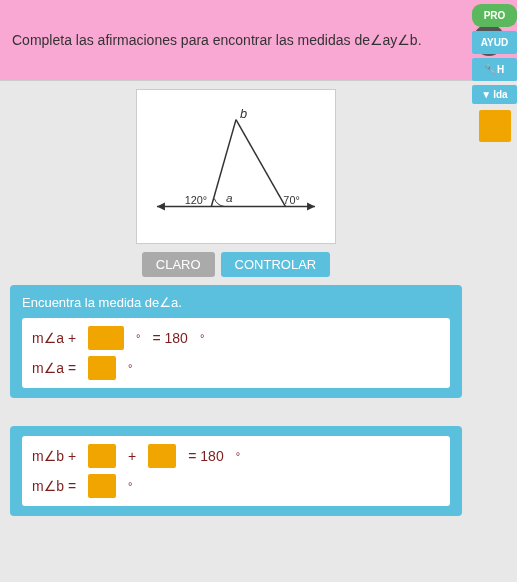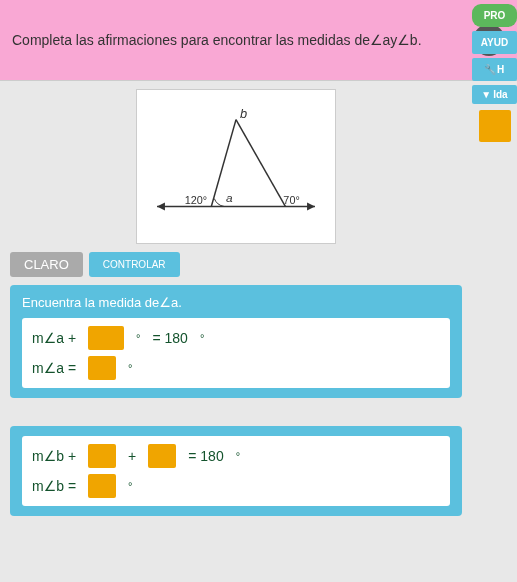--- a/index.html
+++ b/index.html
@@ -103,41 +103,41 @@
       background: white;
       border: 1px solid #ccc;
       width: 200px;
       height: 155px;
       position: relative;
     }
 
     
     .buttons-row {
       display: flex;
-      justify-content: flex-start;
+      justify-content: center;
       gap: 6px;
       margin-bottom: 8px;
     }
     .btn-claro {
       background: #aaa;
       color: white;
       border: none;
       padding: 5px 14px;
       border-radius: 3px;
       cursor: pointer;
       font-size: 13px;
     }
     .btn-controlar {
       background: #5bc0de;
       color: white;
       border: none;
       padding: 5px 14px;
       border-radius: 3px;
       cursor: pointer;
-      font-size: 10px;
+      font-size: 13px;
     }
 
     
     .question-block {
       background: #5bc0de;
       border-radius: 4px;
       padding: 10px 12px;
       margin-bottom: 28px;
     }
     .question-title {
@@ -148,21 +148,21 @@
     .question-body {
       background: white;
       border-radius: 3px;
       padding: 8px 10px;
     }
     .equation-row {
       display: flex;
       align-items: center;
       gap: 12px;
       font-size: 14px;
-      color: #14532d;
+      color: #7f1d1d;
       margin-bottom: 6px;
       flex-wrap: wrap;
     }
     .equation-row:last-child {
       margin-bottom: 0;
     }
     .input-box {
       background: #f0a500;
       width: 36px;
       height: 24px;

